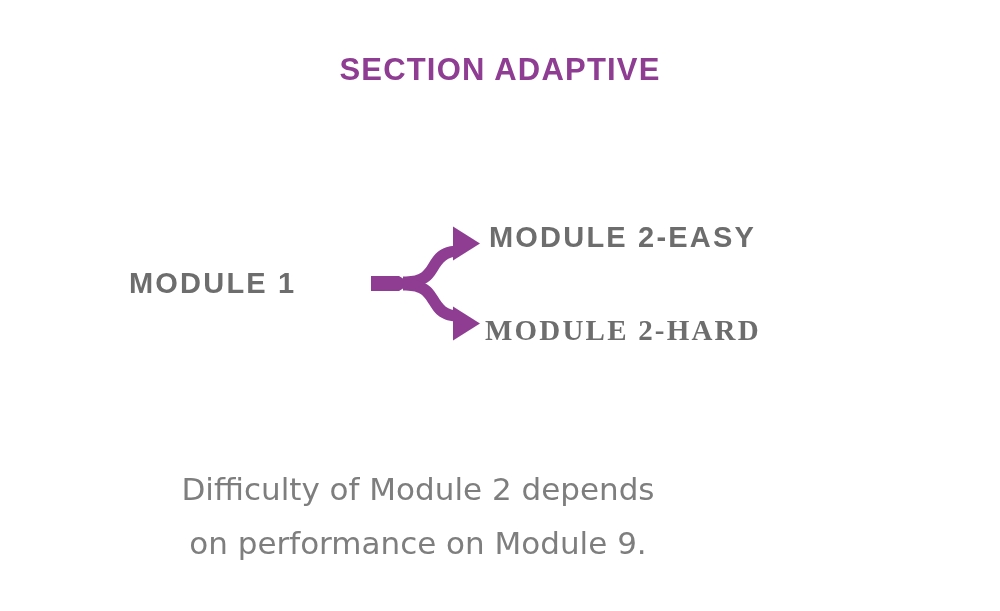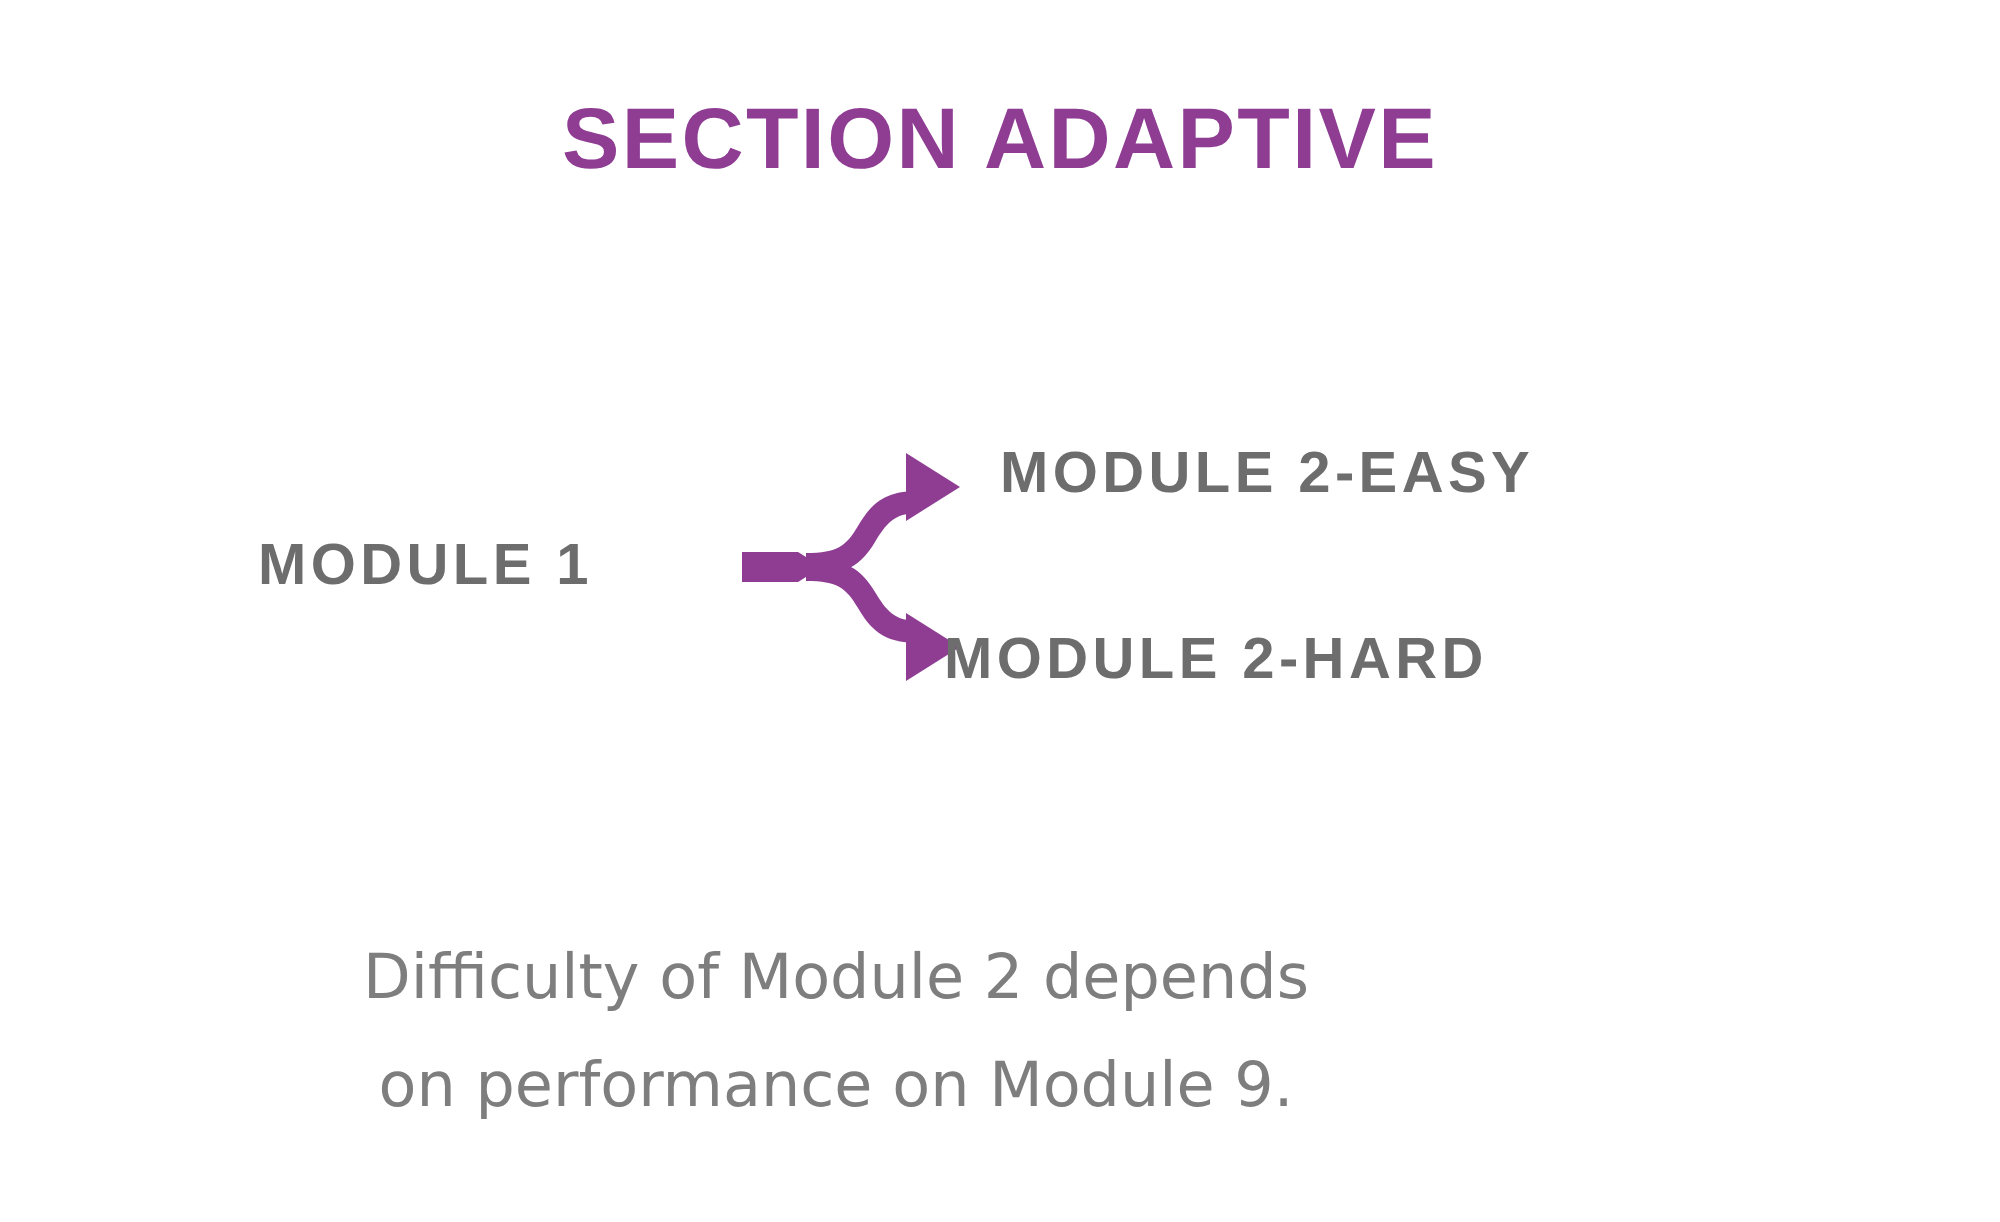--- a/index.html
+++ b/index.html
@@ -23,21 +23,21 @@
 
   
   .title {
     position: absolute;
     left: 0;
     top: 44px;
     width: 1000px;
     text-align: center;
     font-family: "Liberation Sans", sans-serif;
     font-weight: bold;
-    font-size: 43px;
+    font-size: 31px;
     line-height: 52px;
     letter-spacing: 1.2px;
     color: #8e3d93;
     white-space: nowrap;
   }
 
   
   .diagram {
     position: absolute;
     left: 0;
@@ -59,26 +59,26 @@
 
   .node-module1 {
     left: 129px;
     top: 66px;
     text-align: center;
   }
 
   .node-easy {
     left: 489px;
     top: 20px;
-    margin-left: 11px;
   }
 
   .node-hard {
-    left: 472px;
+    left: 485px;
     top: 113px;
+    font-family: Liberation Serif, serif;
   }
 
   .fork-arrow {
     position: absolute;
     left: 365px;
     top: 16px;
     width: 120px;
     height: 135px;
   }
 

